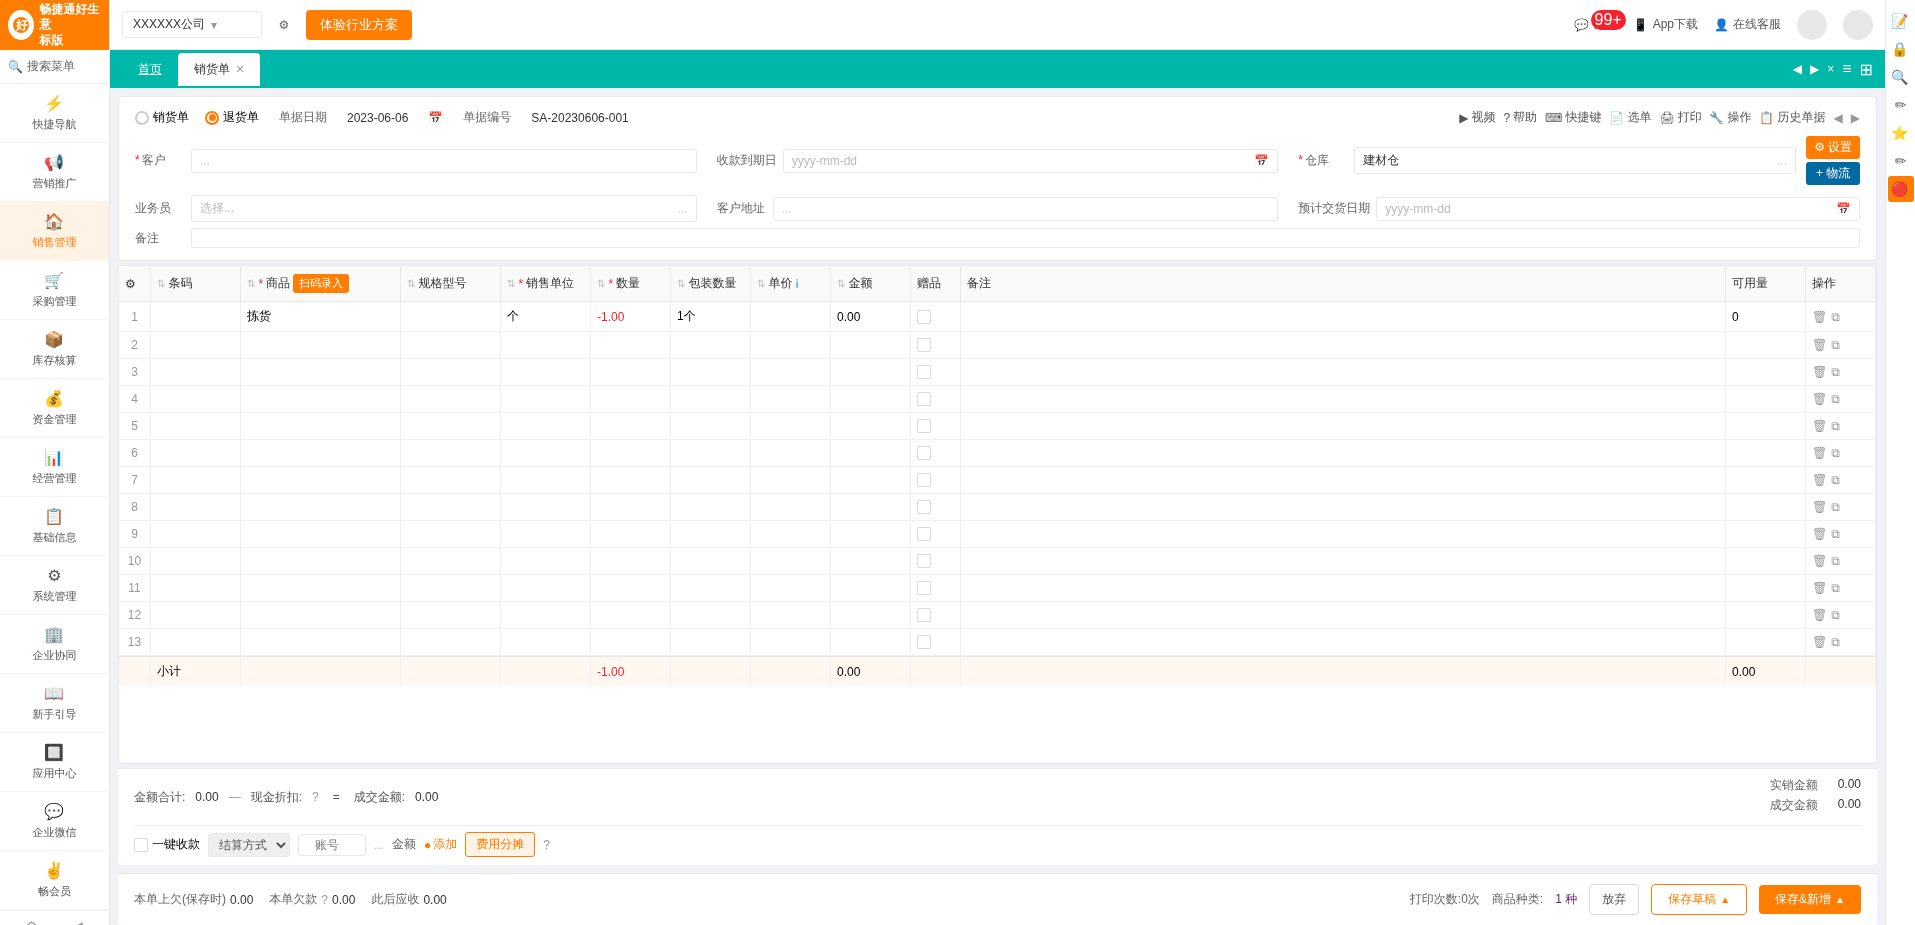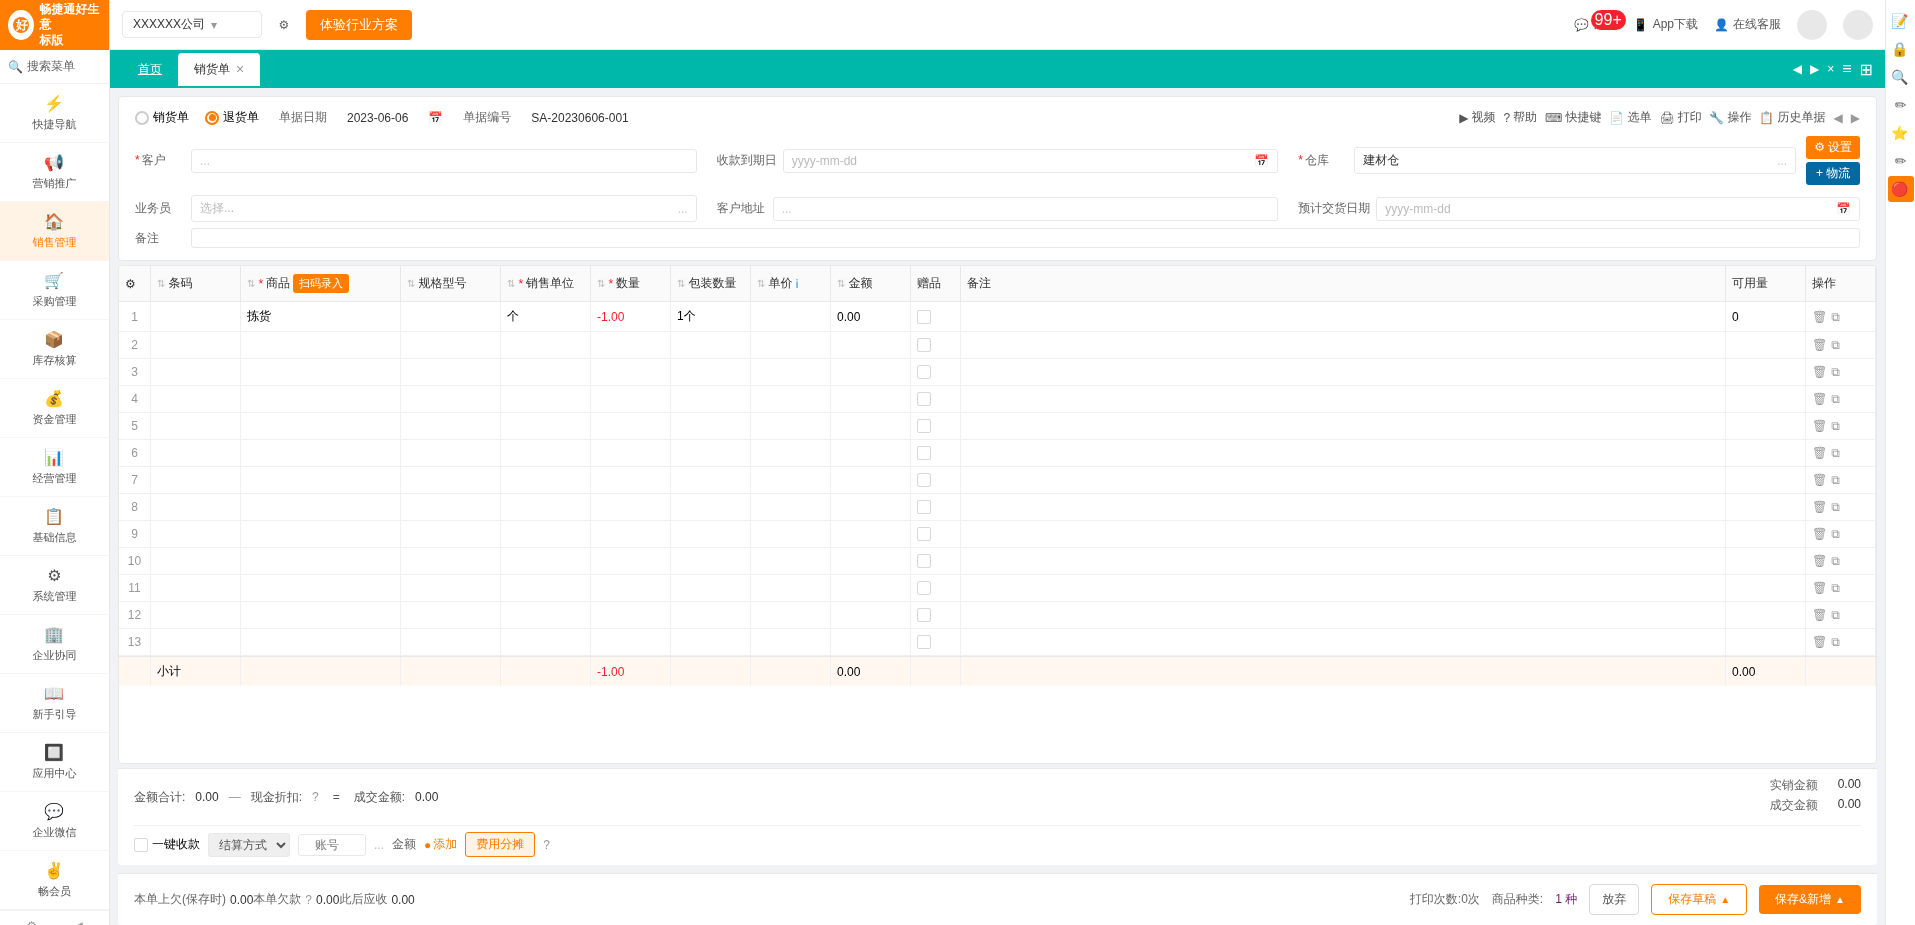--- a/index.html
+++ b/index.html
@@ -93,21 +93,21 @@
 
     
     .footer { background: #fff; border-top: 1px solid #e8e8e8; padding: 8px 16px; margin: 0 8px 8px 8px; border-radius: 0 0 4px 4px; }
     .footer-amounts { display: flex; align-items: center; gap: 10px; margin-bottom: 8px; color: #555; }
     .footer-payments { display: flex; align-items: center; gap: 8px; border-top: 1px solid #f0f0f0; padding-top: 6px; }
     .payment-checkbox { display: flex; align-items: center; gap: 4px; cursor: pointer; }
     .add-btn { background: none; border: none; color: #ff7d00; cursor: pointer; display: flex; align-items: center; gap: 2px; }
     .fee-btn { border: 1px solid #ff7d00; color: #ff7d00; background: #fff3e6; border-radius: 3px; padding: 3px 10px; cursor: pointer; }
 
     
-    .bottombar { background: #fff; border-top: 1px solid #e8e8e8; padding: 10px 16px; display: flex; align-items: center; color: #555; margin: 0 8px; border-radius: 0 0 4px 4px; justify-content: flex-end; }
+    .bottombar { background: #fff; border-top: 1px solid #e8e8e8; padding: 10px 16px; display: flex; align-items: center; gap: 16px; color: #555; margin: 0 8px; border-radius: 0 0 4px 4px; justify-content: flex-end; }
     .bottombar-stat { display: flex; align-items: center; gap: 4px; }
     .bottombar-right { margin-left: auto; display: flex; align-items: center; gap: 12px; }
     .btn-discard { border: 1px solid #d9d9d9; background: #fff; color: #555; border-radius: 4px; padding: 6px 12px; cursor: pointer; }
     .btn-draft { border: 1px solid #ff7d00; background: #fff; color: #ff7d00; border-radius: 4px; padding: 6px 16px; cursor: pointer; display: flex; align-items: center; gap: 4px; }
     .btn-save { background: #ff7d00; color: #fff; border: none; border-radius: 4px; padding: 6px 16px; cursor: pointer; display: flex; align-items: center; gap: 4px; }
     .caret { font-size: 10px; }
 
     
     .right-panel { width: 30px; background: #fff; border-left: 1px solid #e8e8e8; display: flex; flex-direction: column; align-items: center; padding-top: 8px; gap: 2px; flex-shrink: 0; }
     .right-panel-item { width: 26px; height: 26px; display: flex; align-items: center; justify-content: center; cursor: pointer; color: #666; font-size: 14px; border-radius: 3px; }

